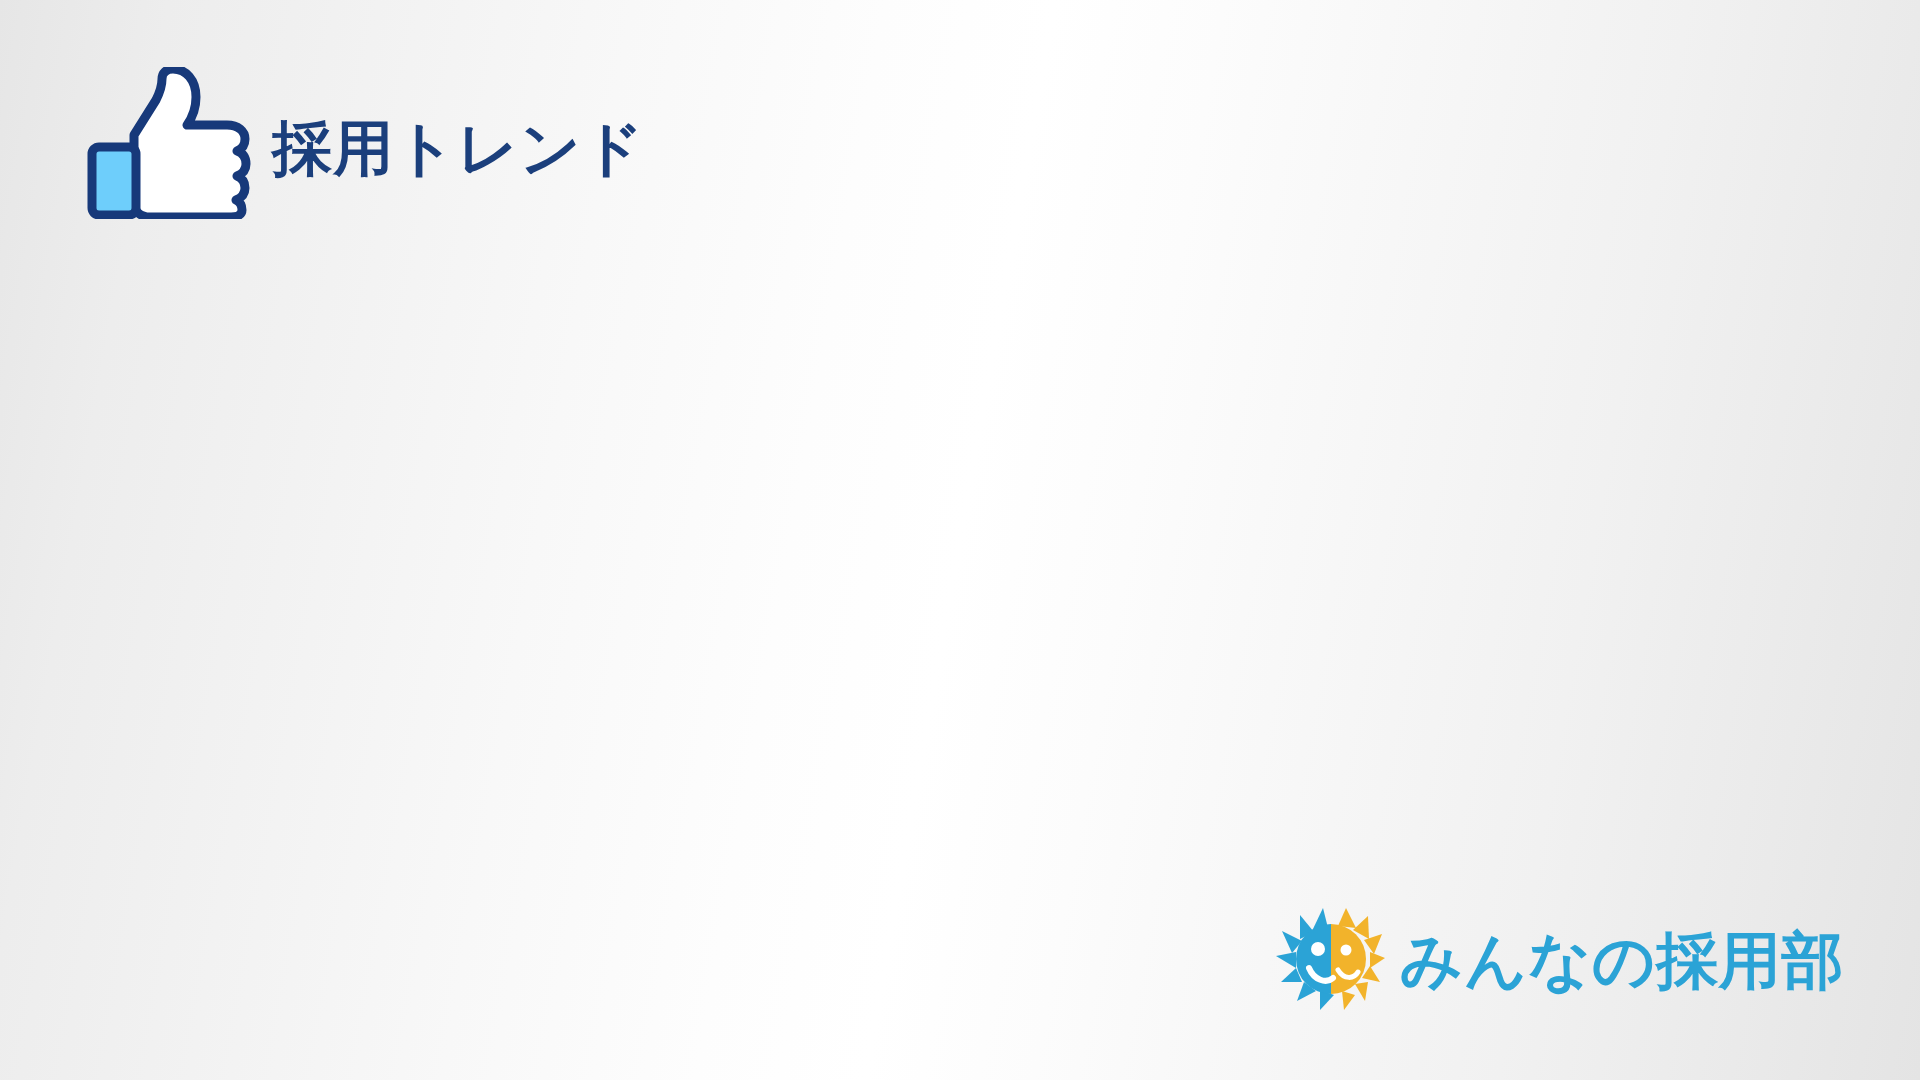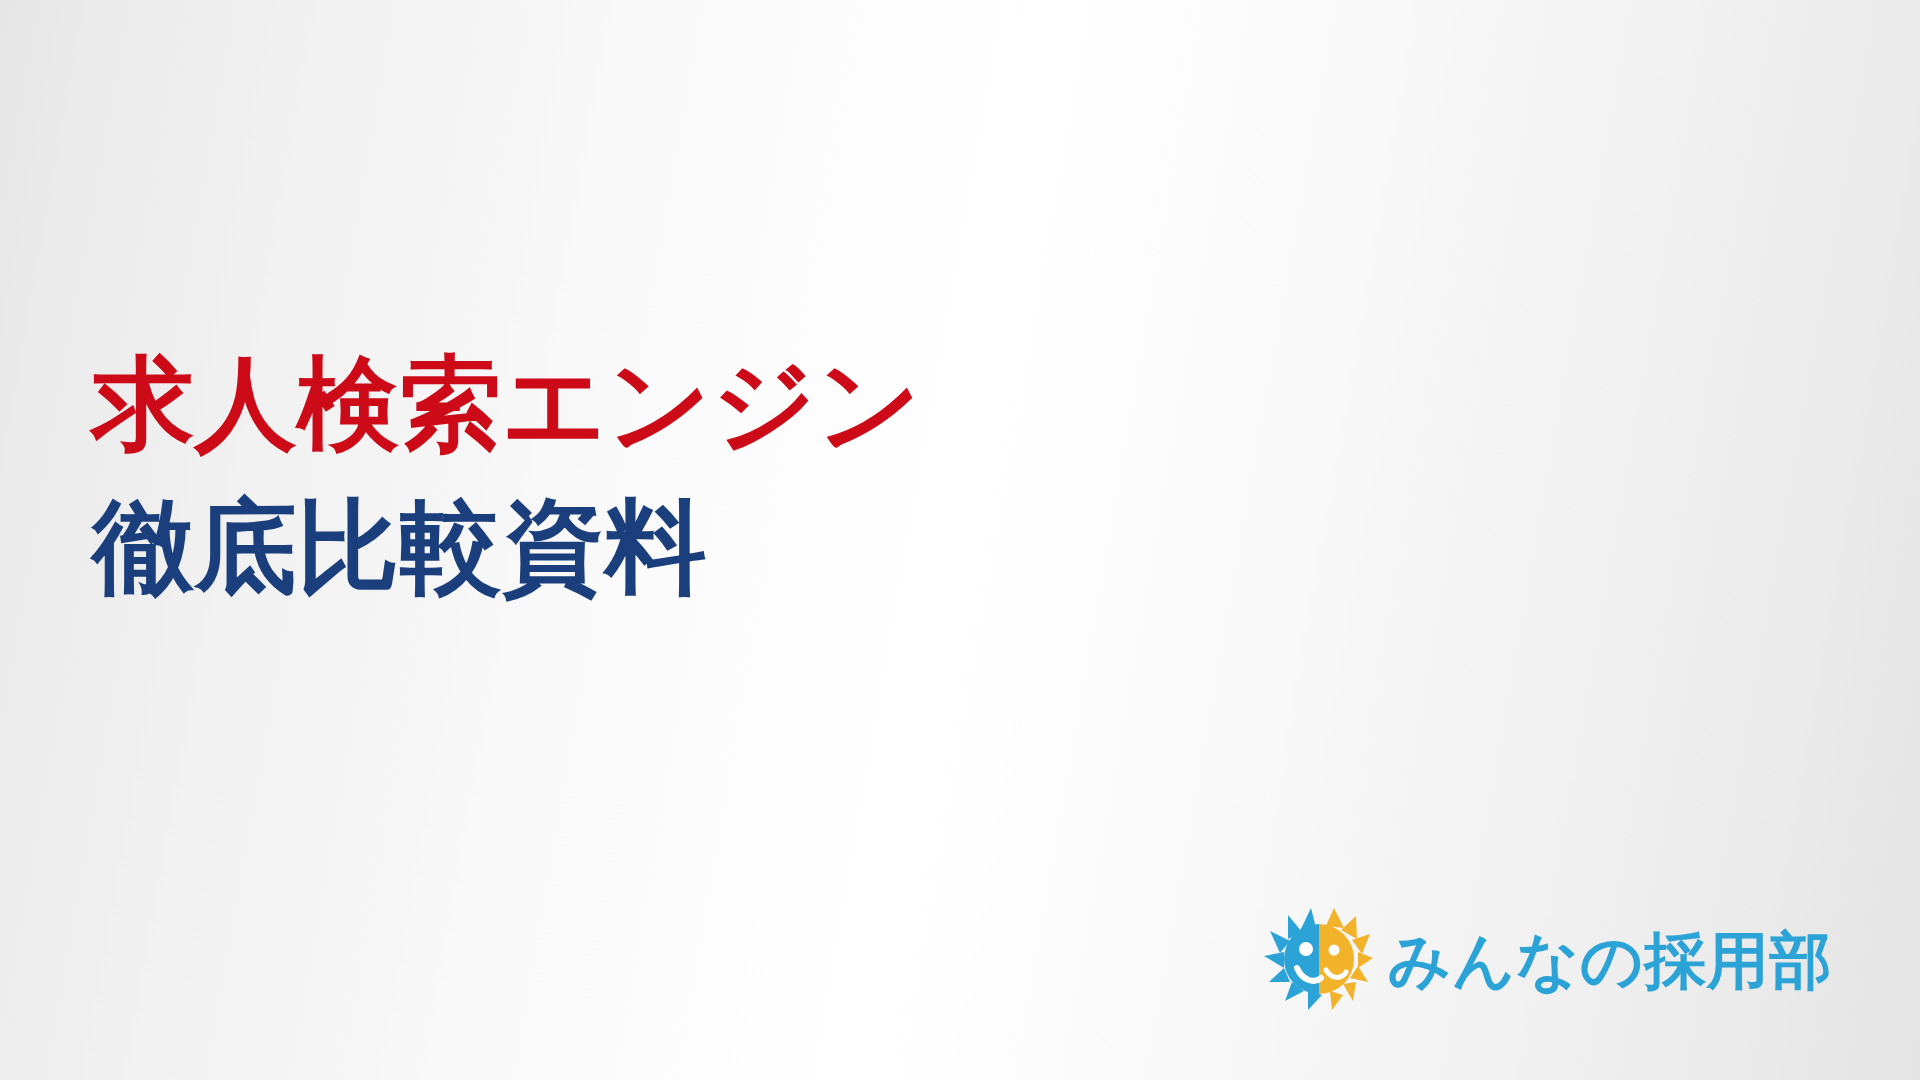--- a/index.html
+++ b/index.html
@@ -80,21 +80,21 @@
     display: block;
   }
 
   .headline-line.accent {
     margin-bottom: 10px;
   }
 
   
   .brand {
     position: absolute;
-    right: 88px;
+    right: 76px;
     bottom: 68px;
     display: flex;
     flex-direction: column;
     align-items: flex-end;
     gap: 4px;
   }
 
   .brand-main {
     display: flex;
     align-items: center;
@@ -142,25 +142,38 @@
     font-weight: 800;
     letter-spacing: -0.01em;
     margin-left: -4px;
   }
 </style>
 </head>
 <body>
 
 <div class="slide">
 
-
-  <div class="headline">
-    <span class="headline-line accent" style="color:#cc0a18;">求人検索エンジン</span>
-    <span class="headline-line" style="color:#1b3f7c;">徹底比較資料</span>
+  <div class="kicker">
+
+    <svg class="thumb-icon" viewBox="0 0 170 152" aria-hidden="true">
+
+      <path d="M48 68 L70 33 C74 25 76 18 76 12 C76 6 80 2 87 2
+               C100 2 110 13 110 30 C110 41 106 51 101 58
+               L141 58 C152 58 159 64 159 72 C159 78 156 82 151 84
+               C157 86 160 91 160 97 C160 103 156 107 151 109
+               C156 111 159 115 159 121 C159 127 155 131 150 133
+               C154 135 156 139 156 143 C156 148 151 150 145 150
+               L64 150 C54 150 48 144 48 136 Z" fill="#ffffff" stroke="#17397a" stroke-width="9" stroke-linejoin="round" stroke-linecap="round"></path>
+
+      <rect x="6" y="80" width="44" height="68" rx="7" ry="7" fill="#6ecefb" stroke="#17397a" stroke-width="9"></rect>
+    </svg>
+
+    <span class="kicker-label" style="color:#1b3f7c;">採用トレンド</span>
   </div>
+
 
   <div class="brand">
 
     <div class="brand-main">
 
       <svg class="sun-icon" viewBox="0 0 110 106" aria-hidden="true">
 
         <g fill="#f2b32b">
           <path d="M70 2 L80 22 L62 20 Z"></path>
           <path d="M92 10 L93 33 L77 24 Z"></path>

